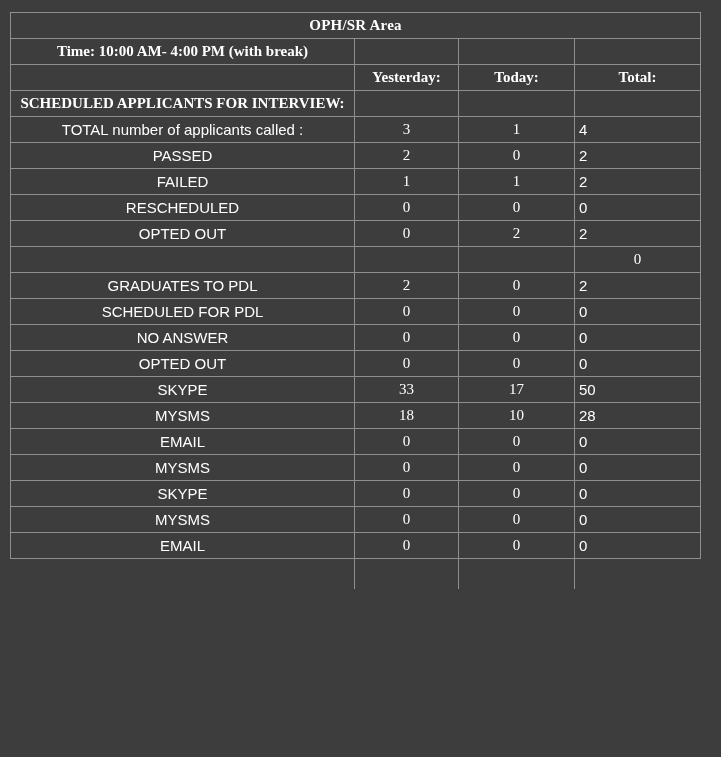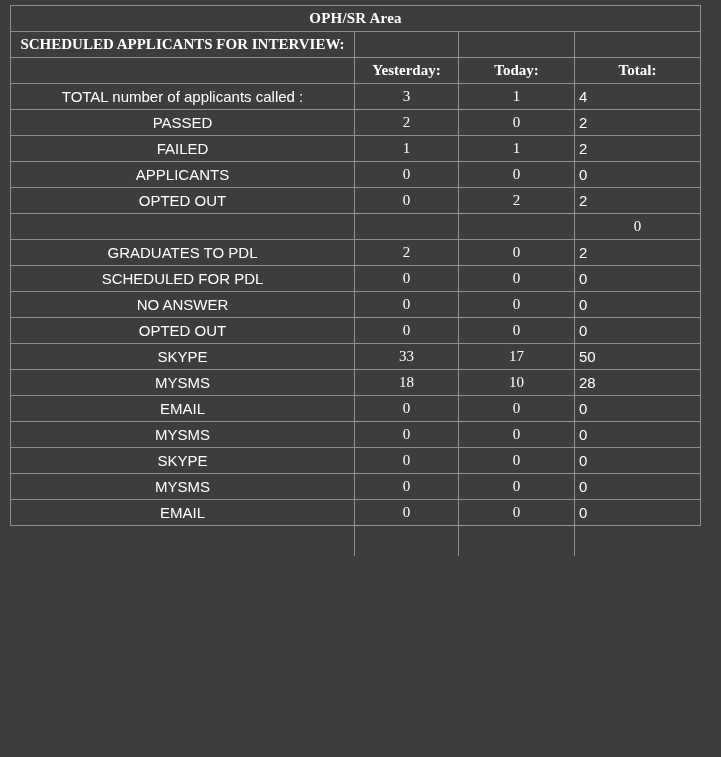--- a/index.html
+++ b/index.html
@@ -11,21 +11,21 @@
     overflow: hidden;
   }
   body {
     font-family: "Liberation Serif", serif;
     color: #ffffff;
   }
   .sheet {
     width: 721px;
     height: 757px;
     box-sizing: border-box;
-    padding: 5px 14px 0 10px;
+    padding: 12px 14px 0 10px;
     background: #3d3d3d;
   }
   table.report {
     border-collapse: collapse;
     width: 690px;
     table-layout: fixed;
   }
   table.report td {
     border: 1px solid #8f8f8f;
     padding: 0 4px;
@@ -116,31 +116,37 @@
       <col class="c0">
         <col class="c1">
         <col class="c2">
         <col class="c3">
     </colgroup>
     <tbody>
       <tr>
         <td class="title-cell" colspan="4">OPH/SR Area</td>
       </tr>
       <tr>
-        <td class="sched-cell">SCHEDULED APPLICANTS FOR INTERVIEW:</td>
+        <td class="time-cell">Time: 10:00 AM- 4:00 PM (with break)</td>
         <td class="blank-cell"></td>
         <td class="blank-cell"></td>
         <td class="blank-cell"></td>
       </tr>
       <tr>
         <td class="head-cell"></td>
         <td class="head-cell">Yesterday:</td>
         <td class="head-cell">Today:</td>
         <td class="head-cell">Total:</td>
       </tr>
+      <tr>
+        <td class="sched-cell">SCHEDULED APPLICANTS FOR INTERVIEW:</td>
+        <td class="blank-cell"></td>
+        <td class="blank-cell"></td>
+        <td class="blank-cell"></td>
+      </tr>
     </tbody>
     <tbody id="rows-body">
         <tr>
           <td class="label-cell">TOTAL number of applicants called :</td>
           <td class="num-cell">3</td>
           <td class="num-cell">1</td>
           <td class="total-dim">4</td>
         </tr>
         <tr>
           <td class="label-cell">PASSED</td>
@@ -148,21 +154,21 @@
           <td class="num-cell">0</td>
           <td class="total-dim">2</td>
         </tr>
         <tr>
           <td class="label-cell">FAILED</td>
           <td class="num-cell">1</td>
           <td class="num-cell">1</td>
           <td class="total-dim">2</td>
         </tr>
         <tr>
-          <td class="label-cell">APPLICANTS</td>
+          <td class="label-cell">RESCHEDULED</td>
           <td class="num-cell">0</td>
           <td class="num-cell">0</td>
           <td class="total-dim">0</td>
         </tr>
         <tr>
           <td class="label-cell">OPTED OUT</td>
           <td class="num-cell">0</td>
           <td class="num-cell">2</td>
           <td class="total-dim">2</td>
         </tr>

